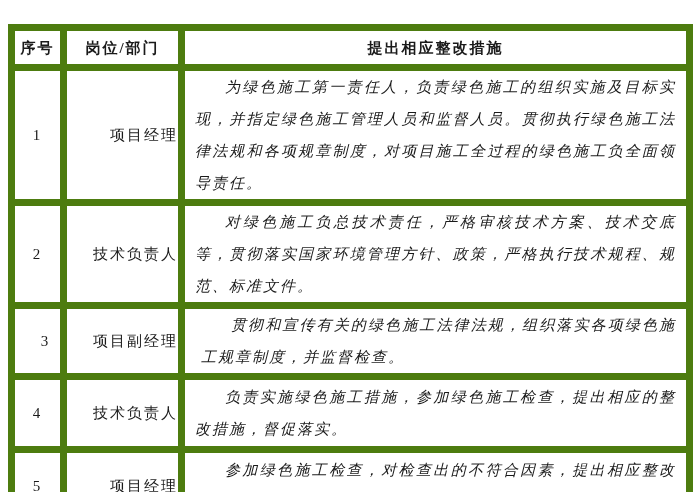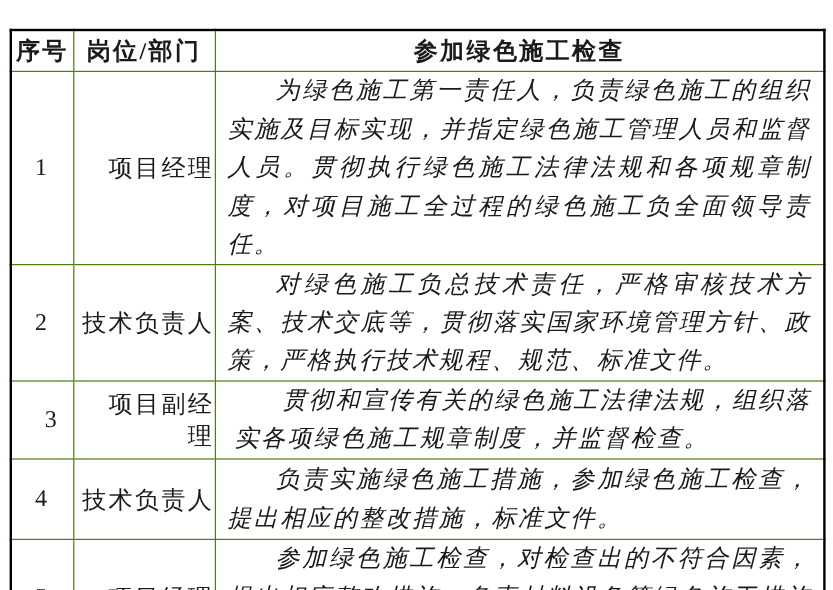--- a/index.html
+++ b/index.html
@@ -20,22 +20,22 @@
     position: absolute;
     left: 8px;
     top: 24px;
     width: 678px;
     border-collapse: collapse;
     border: 2px solid #000000;
     table-layout: fixed;
     background: #ffffff;
   }
   .resp-table th, .resp-table td {
-    border: 1px solid #4d7c0f;
-    font-size: 20px;
+    border: 7px solid #4d7c0f;
+    font-size: 15px;
     letter-spacing: 2px;
     vertical-align: middle;
     padding: 0;
     overflow: hidden;
   }
   .resp-table th {
     font-weight: bold;
     text-align: center;
     height: 33px;
     line-height: 20px;
@@ -71,21 +71,21 @@
   <table class="resp-table">
     <colgroup>
       <col class="c-no">
       <col class="c-pos">
       <col class="c-duty">
     </colgroup>
     <thead>
       <tr>
         <th>序号</th>
         <th>岗位/部门</th>
-        <th>参加绿色施工检查</th>
+        <th>提出相应整改措施</th>
       </tr>
     </thead>
     <tbody>
       <tr class="row-h96">
         <td class="cell-no">1</td>
         <td class="cell-pos">项目经理</td>
         <td class="cell-duty">
           <p class="para">为绿色施工第一责任人，负责绿色施工的组织实施及目标实现，并指定绿色施工管理人员和监督人员。贯彻执行绿色施工法律法规和各项规章制度，对项目施工全过程的绿色施工负全面领导责任。</p>
         </td>
       </tr>
@@ -100,21 +100,21 @@
         <td class="cell-no">3</td>
         <td class="cell-pos">项目副经理</td>
         <td class="cell-duty">
           <p class="para">贯彻和宣传有关的绿色施工法律法规，组织落实各项绿色施工规章制度，并监督检查。</p>
         </td>
       </tr>
       <tr class="row-h66">
         <td class="cell-no">4</td>
         <td class="cell-pos">技术负责人</td>
         <td class="cell-duty">
-          <p class="para">负责实施绿色施工措施，参加绿色施工检查，提出相应的整改措施，标准文件。</p>
+          <p class="para">负责实施绿色施工措施，参加绿色施工检查，提出相应的整改措施，督促落实。</p>
         </td>
       </tr>
       <tr class="row-h66">
         <td class="cell-no">5</td>
         <td class="cell-pos">项目经理</td>
         <td class="cell-duty">
           <p class="para">参加绿色施工检查，对检查出的不符合因素，提出相应整改措施。负责材料设备等绿色施工措施落实。</p>
         </td>
       </tr>
       <tr class="row-h33">

